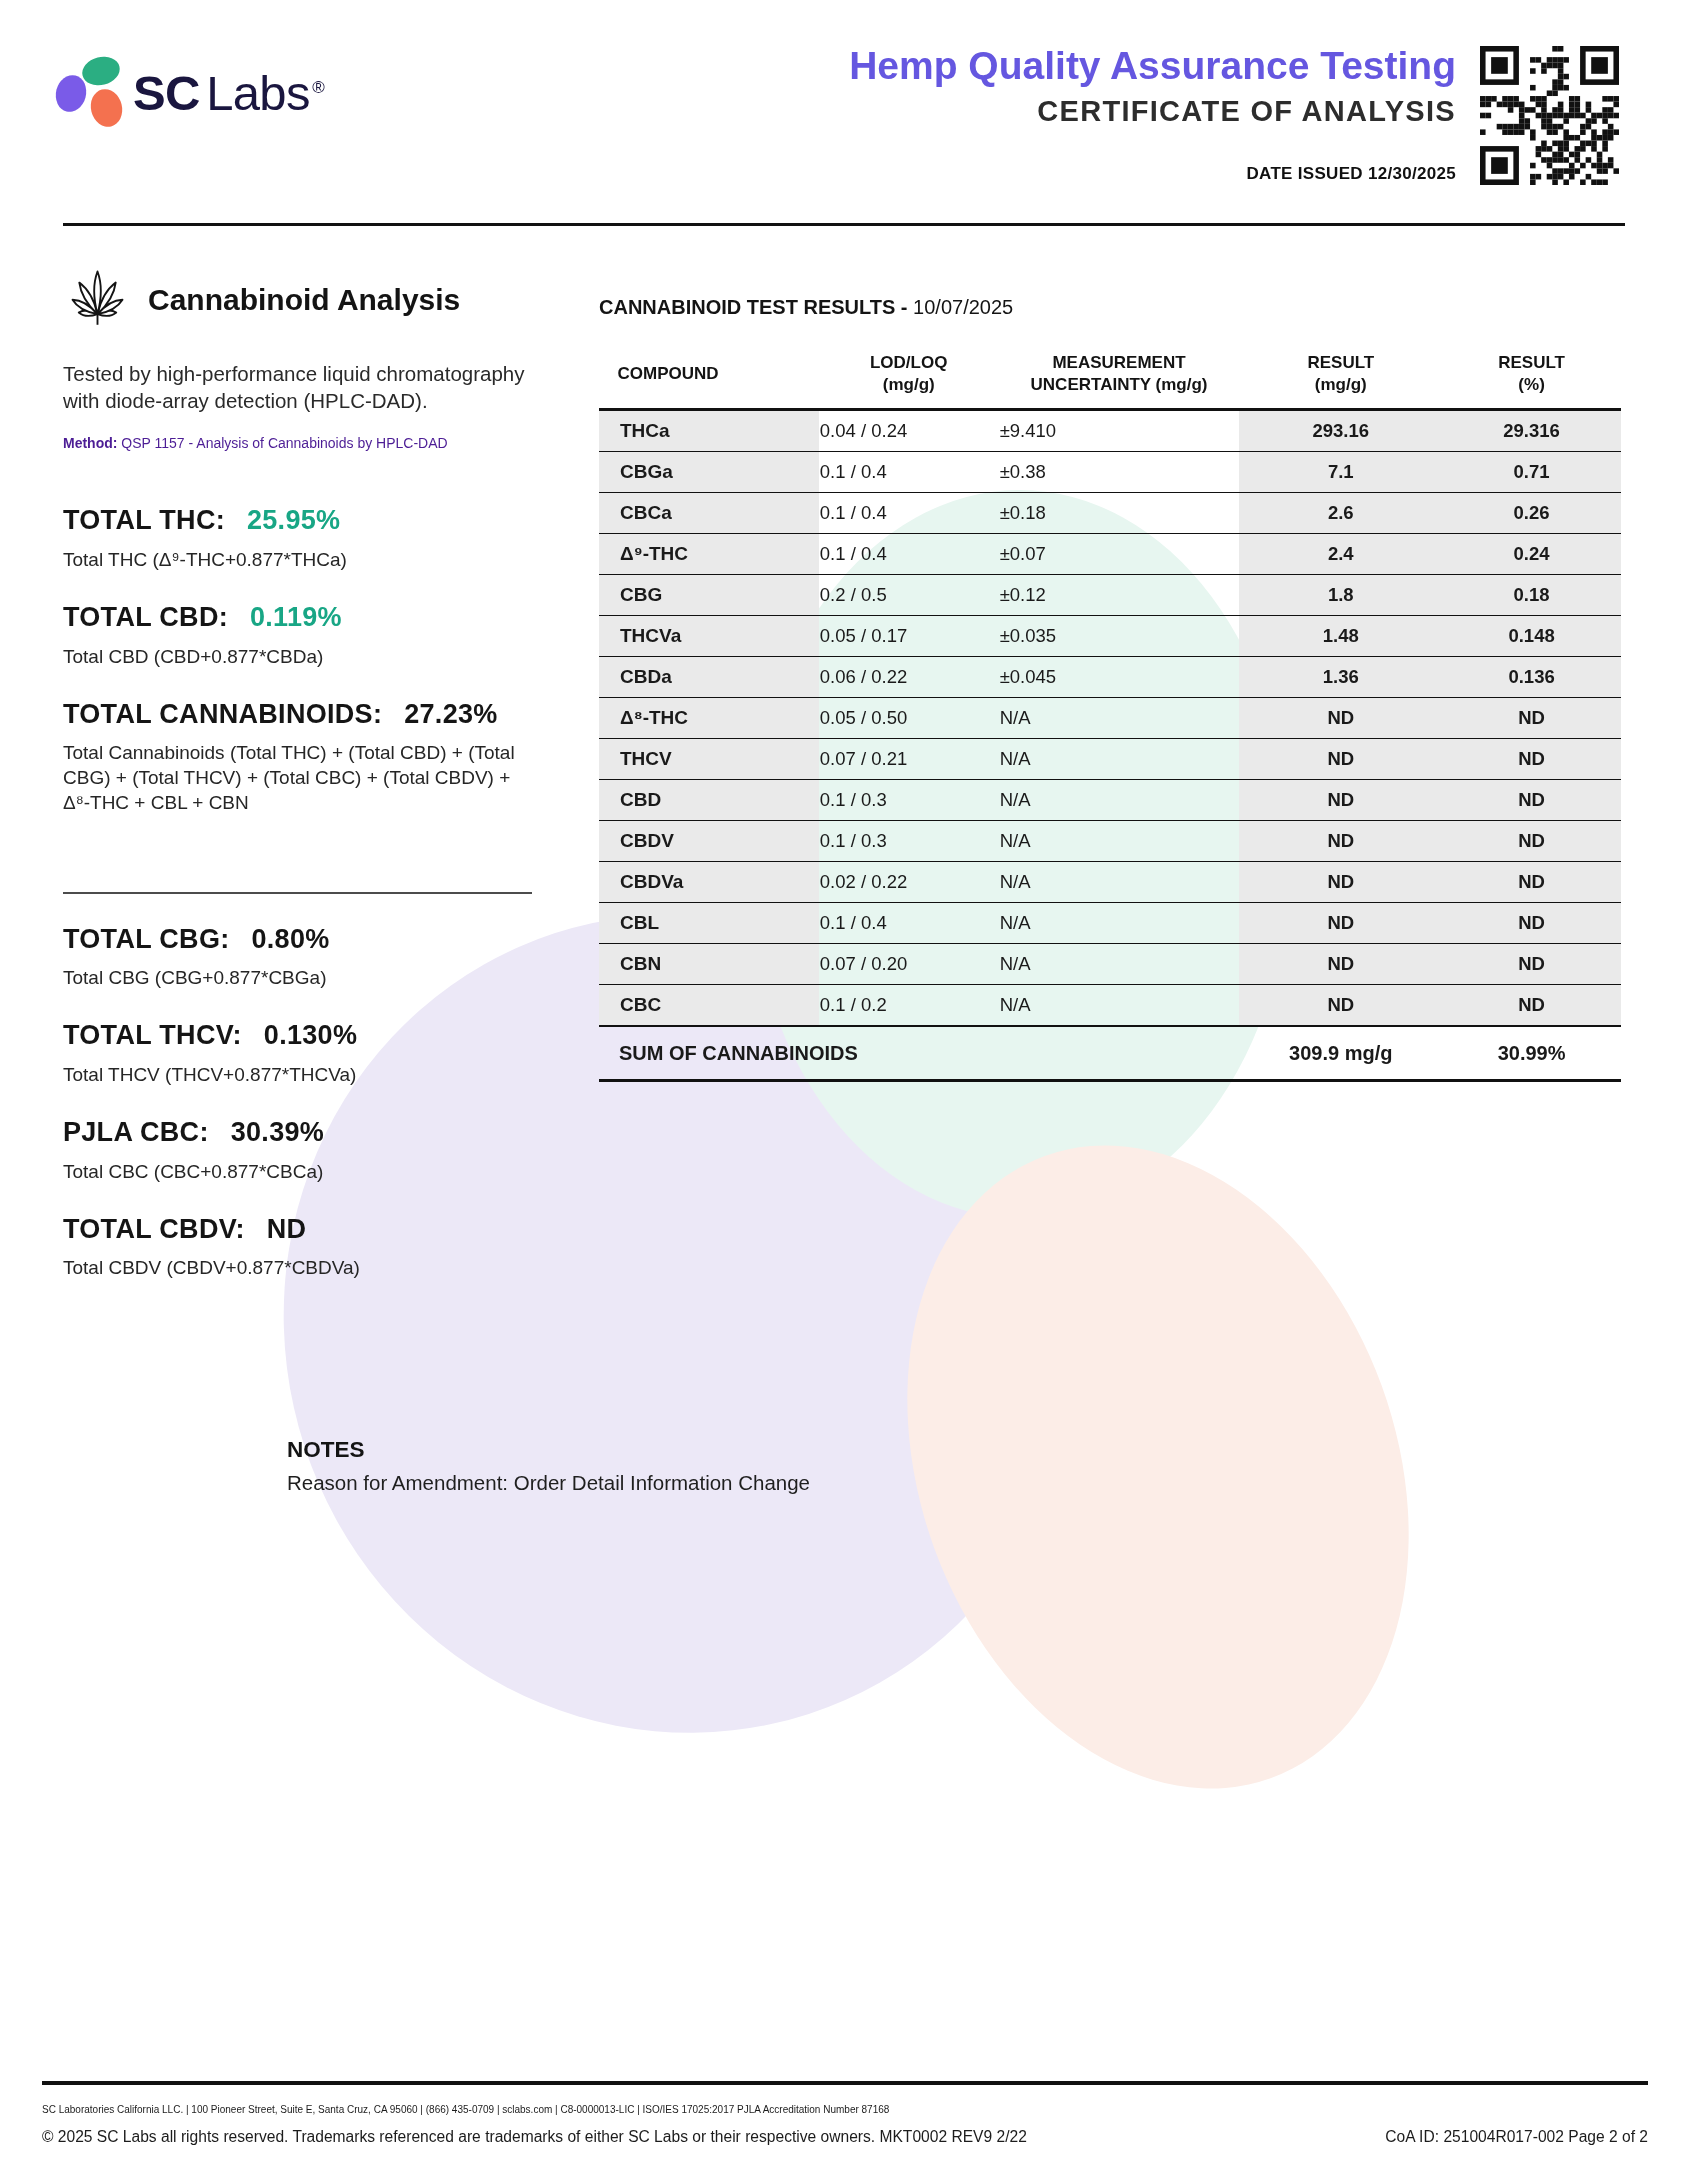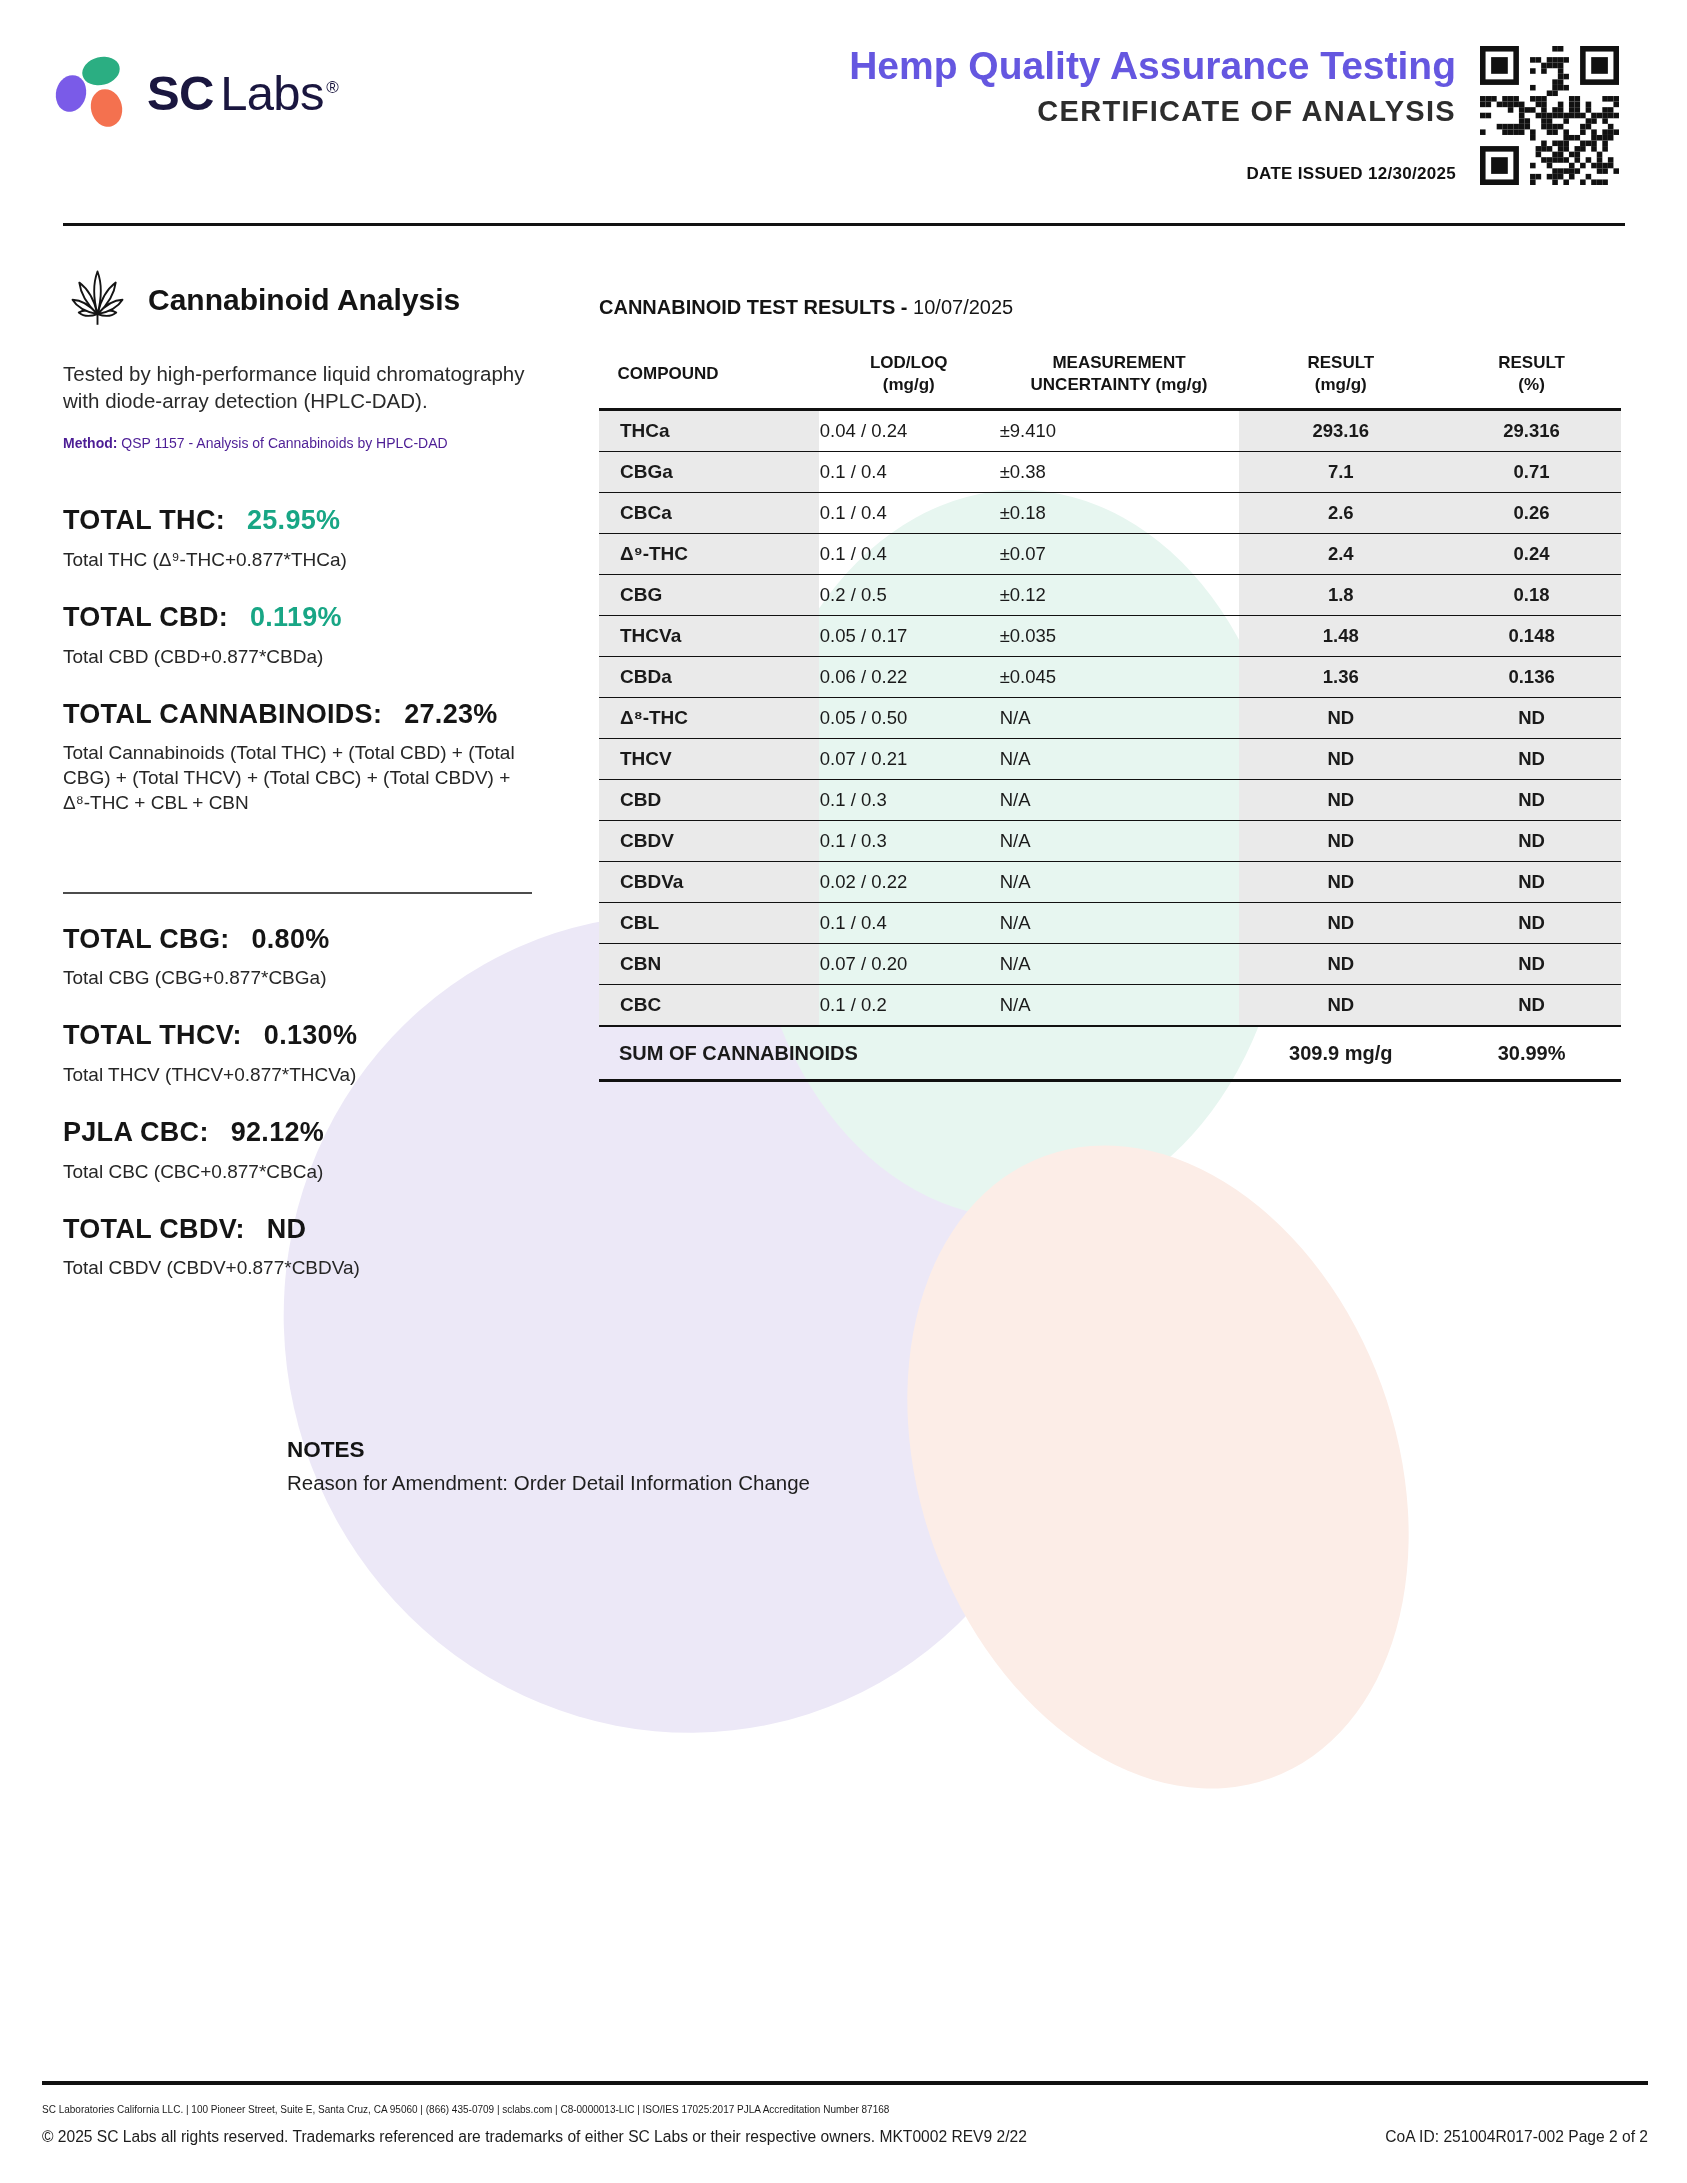--- a/index.html
+++ b/index.html
@@ -10,21 +10,21 @@
   .blob{position:absolute;border-radius:50%;z-index:0;}
   .blob-lavender{left:285px;top:913px;width:794px;height:821px;background:#ece8f7;transform:rotate(-18deg);}
   .blob-mint{left:748px;top:490px;width:543px;height:728px;background:#e7f6f0;}
   .blob-peach{left:920px;top:1136px;width:476px;height:662px;background:#fcede7;transform:rotate(-20deg);}
 
   
   .logo-ellipse{position:absolute;border-radius:50%;z-index:2;}
   .lg-purple{left:56px;top:75px;width:30px;height:37px;background:#7a5be8;transform:rotate(14deg);}
   .lg-green{left:82px;top:57px;width:38px;height:28px;background:#2bae82;transform:rotate(-14deg);}
   .lg-orange{left:91px;top:89px;width:31px;height:38px;background:#f4714f;transform:rotate(-14deg);}
-  .logo-text{position:absolute;left:147px;top:65px;z-index:2;font-size:49px;font-weight:800;
+  .logo-text{position:absolute;left:133px;top:65px;z-index:2;font-size:49px;font-weight:800;
              color:#1a163f;letter-spacing:-0.7px;white-space:nowrap;}
   .logo-labs{font-weight:500;margin-left:6.6px;}
   .logo-reg{font-size:17px;vertical-align:super;font-weight:400;margin-left:2.6px;}
 
   .title-block{position:absolute;right:232px;top:44px;text-align:right;z-index:2;}
   .title1{font-size:39px;font-weight:800;color:#6557e0;}
   .title2{font-size:29px;font-weight:700;color:#2d2d2d;letter-spacing:1.3px;margin-top:6.6px;}
   .date-issued{font-size:17px;font-weight:700;color:#111;margin-top:36px;letter-spacing:0.3px;}
 
   .qr{position:absolute;left:1480px;top:46px;width:139px;height:139px;z-index:2;}
@@ -354,21 +354,21 @@
 
   <div class="total-block">
     <div class="total-line">
       <span class="total-label">TOTAL THCV:</span><span class="total-value">0.130%</span>
     </div>
     <div class="total-formula">Total THCV (THCV+0.877*THCVa)</div>
   </div>
 
   <div class="total-block">
     <div class="total-line">
-      <span class="total-label">PJLA CBC:</span><span class="total-value">92.12%</span>
+      <span class="total-label">PJLA CBC:</span><span class="total-value">30.39%</span>
     </div>
     <div class="total-formula">Total CBC (CBC+0.877*CBCa)</div>
   </div>
 
   <div class="total-block">
     <div class="total-line">
       <span class="total-label">TOTAL CBDV:</span><span class="total-value">ND</span>
     </div>
     <div class="total-formula">Total CBDV (CBDV+0.877*CBDVa)</div>
   </div>

